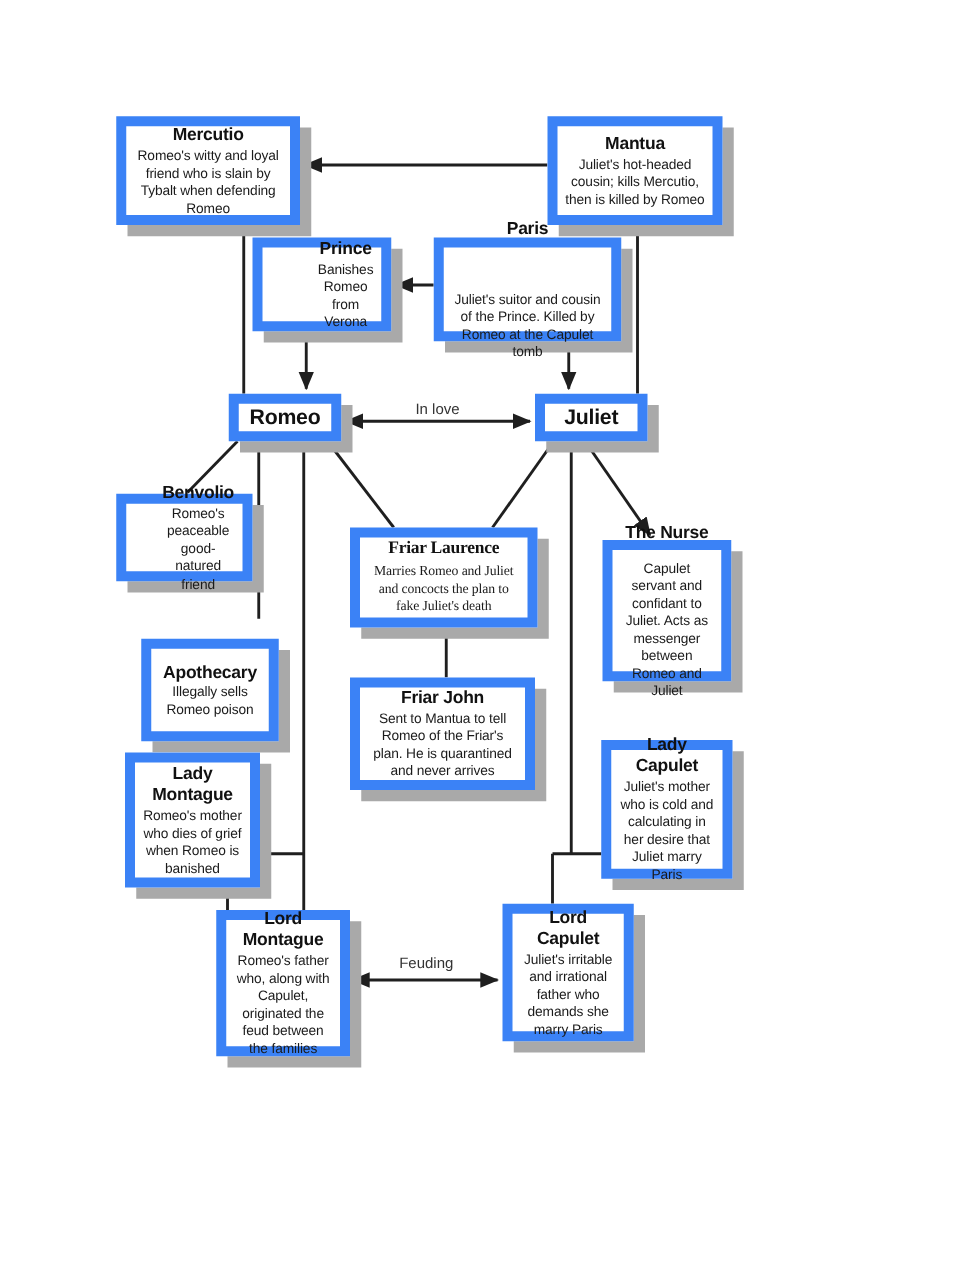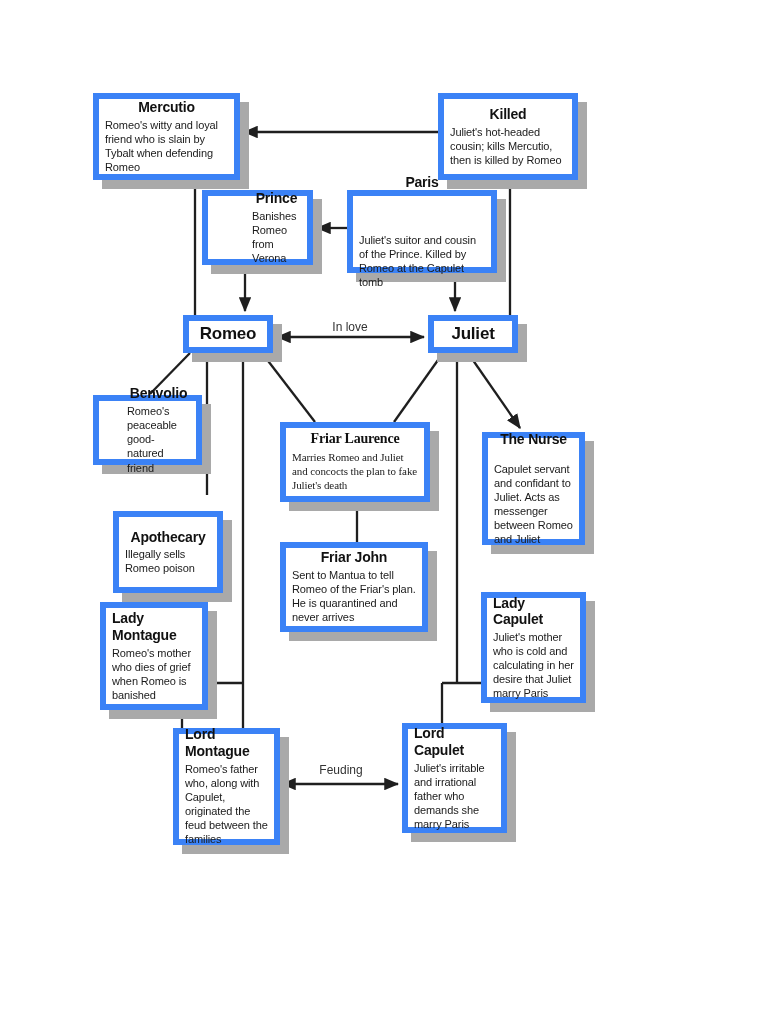--- a/index.html
+++ b/index.html
@@ -4,23 +4,23 @@
 <style>
   html,body{margin:0;padding:0;background:#ffffff;}
   .canvas{
     position:relative;width:768px;height:1024px;background:#ffffff;overflow:hidden;
     font-family:"Liberation Sans","DejaVu Sans",sans-serif;color:#111;
   }
   svg.wires{position:absolute;left:0;top:0;width:768px;height:1024px;z-index:1;}
   svg.wires line{stroke:#1f1f1f;stroke-width:2.3;}
   .node{
     position:absolute;z-index:2;box-sizing:border-box;background:#ffffff;
-    border:6px solid #3b82f6;box-shadow:9px 9px 0 0 #a9a9a9;
+    border:8px solid #3b82f6;box-shadow:9px 9px 0 0 #a9a9a9;
     display:flex;flex-direction:column;align-items:center;justify-content:center;
-    text-align:left;padding:4px 6px;
+    text-align:center;padding:4px 6px;
   }
   .node-title{font-weight:bold;font-size:14px;line-height:1.2;letter-spacing:-0.2px;}
   .node-desc{font-size:11px;line-height:1.28;letter-spacing:-0.1px;margin-top:2px;color:#1a1a1a;}
   .node-desc:empty{display:none;margin:0;}
   .hero .node-title{font-size:17px;}
   .edge-label{
     position:absolute;z-index:2;font-size:12px;color:#333;white-space:nowrap;
     transform:translateX(-50%);
   }
   
@@ -74,21 +74,21 @@
     <line x1="357" y1="502" x2="357" y2="542"></line>
     <line x1="282" y1="784" x2="398" y2="784" marker-start="url(#ah)" marker-end="url(#ah)"></line>
   </svg>
 
   <div class="node n-mercutio">
     <div class="node-title">Mercutio</div>
     <div class="node-desc">Romeo's witty and loyal friend who is slain by Tybalt when defending Romeo</div>
   </div>
 
   <div class="node n-tybalt">
-    <div class="node-title">Killed</div>
+    <div class="node-title">Mantua</div>
     <div class="node-desc">Juliet's hot-headed cousin; kills Mercutio, then is killed by Romeo</div>
   </div>
 
   <div class="node n-prince">
     <div class="node-title">Prince</div>
     <div class="node-desc">Banishes Romeo from Verona</div>
   </div>
 
   <div class="node n-paris">
     <div class="node-title">Paris</div>

